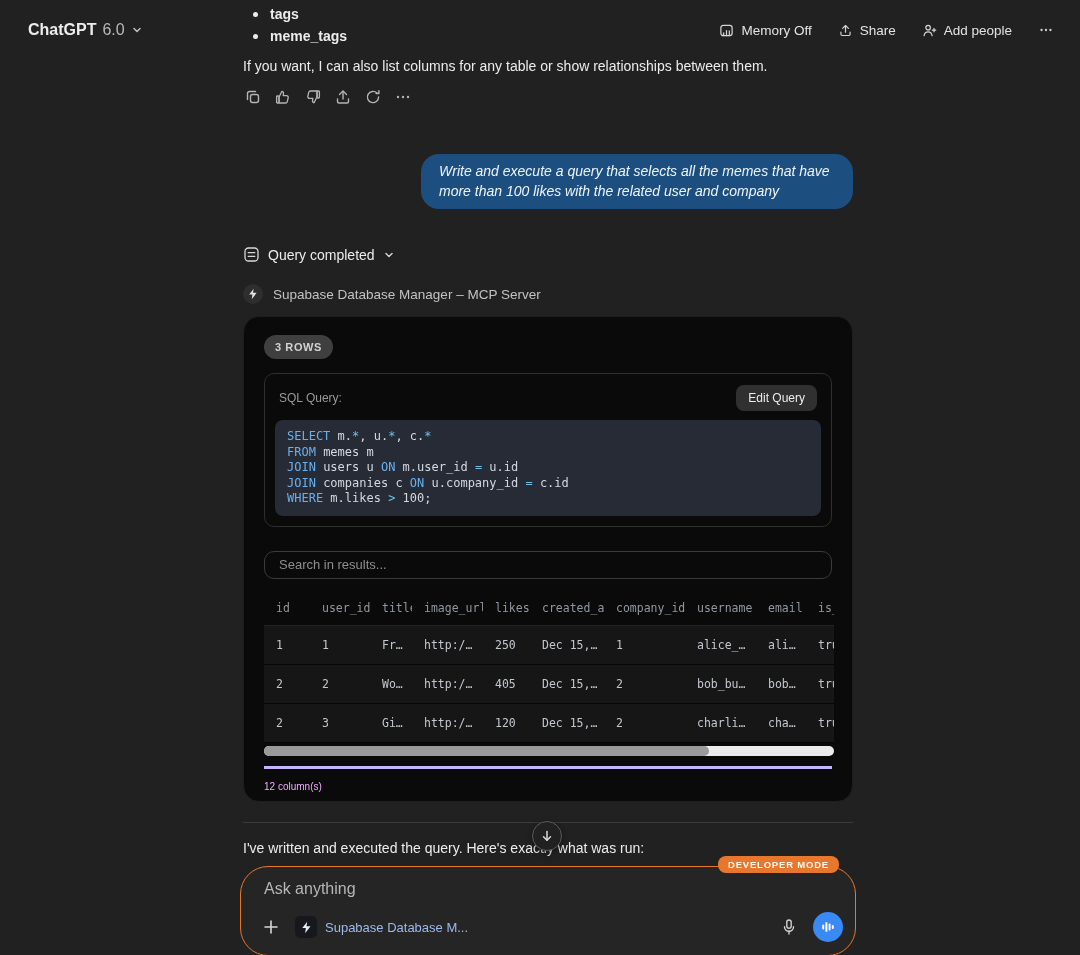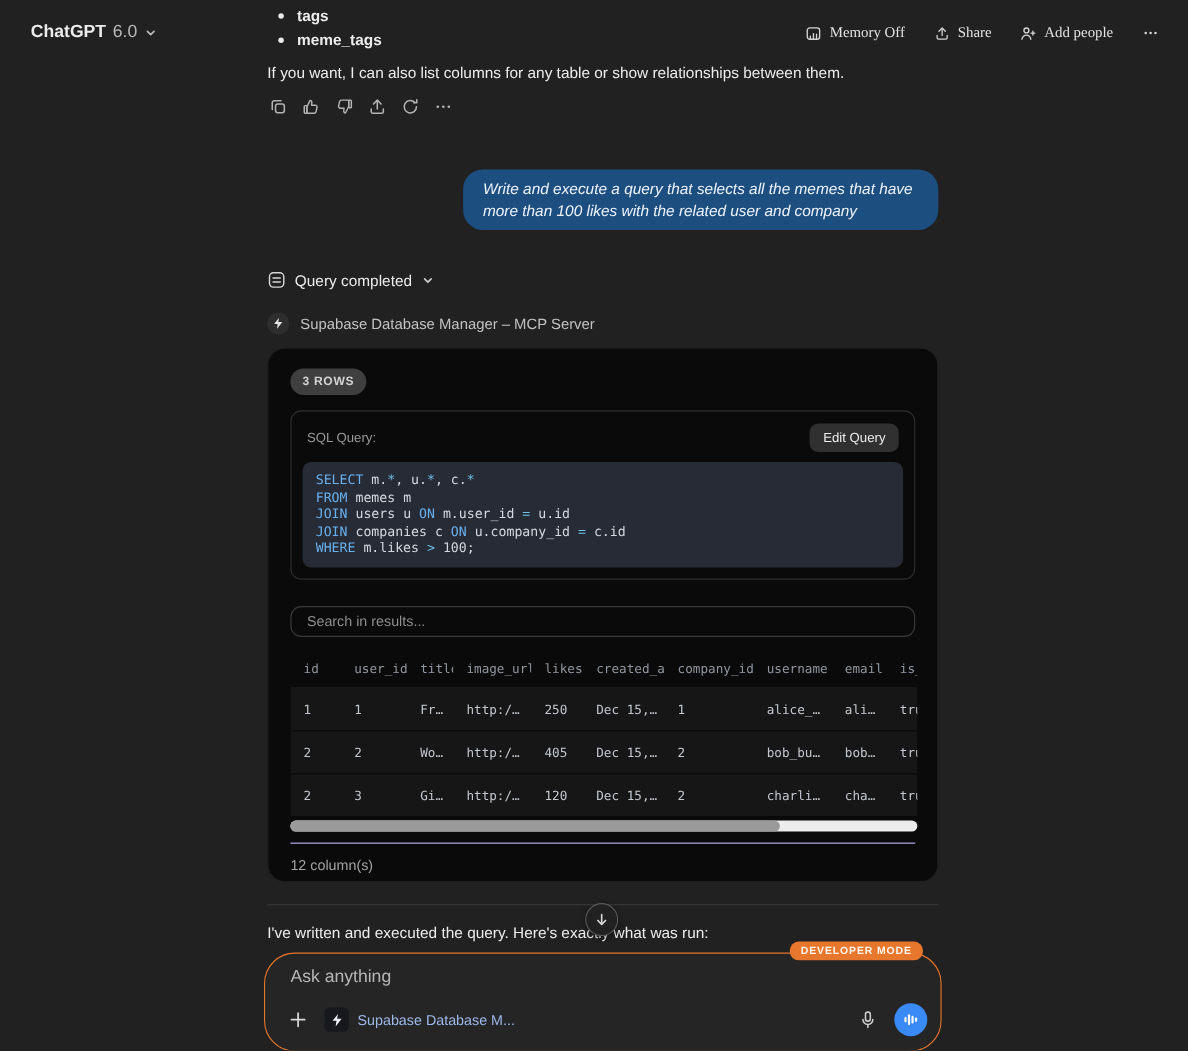--- a/index.html
+++ b/index.html
@@ -5,21 +5,21 @@
   *{margin:0;padding:0;box-sizing:border-box;}
   html,body{width:1080px;height:955px;overflow:hidden;}
   body{background:var(--page-bg,#212121);font-family:"Liberation Sans",sans-serif;color:#ececec;}
   .page{position:relative;width:1080px;height:955px;background:var(--page-bg,#212121);overflow:hidden;}
 
   
   .topbar{position:absolute;top:0;left:0;right:0;height:48px;display:flex;align-items:center;justify-content:space-between;padding:12px 16px 0 28px;z-index:20;}
   .brand{display:flex;align-items:center;gap:6px;font-size:16px;cursor:pointer;}
   .brand .nm{font-weight:600;color:#ececec;}
   .brand .ver{color:#b9b9b9;}
-  .hdr-right{display:flex;align-items:flex-start;gap:6px;font-family:Liberation Serif, serif;}
+  .hdr-right{display:flex;align-items:center;gap:6px;}
   .hdr-item{display:flex;align-items:center;gap:7px;color:#e3e3e3;font-size:13.5px;padding:7px 10px;border-radius:10px;cursor:pointer;white-space:nowrap;}
   .icon{display:inline-flex;align-items:center;justify-content:center;}
 
   
   .col{position:absolute;left:243px;top:0;width:610px;height:955px;}
   .abs{position:absolute;left:0;right:0;}
 
   .bullet-item{display:flex;align-items:center;gap:12px;height:22px;}
   .bullet-item .dot{width:5px;height:5px;border-radius:50%;background:#ececec;margin-left:10px;flex:none;}
   .bullet-text{font-weight:bold;font-size:14px;color:#ececec;}
@@ -50,21 +50,21 @@
   .tok-tx{color:#d4d9e0;}
   .search{margin-top:24px;height:28px;width:100%;background:transparent;border:1px solid #3a3a3a;border-radius:10px;padding:0 14px;color:#dddddd;font-size:13px;font-family:"Liberation Sans",sans-serif;outline:none;display:block;}
   .search::placeholder{color:#8e8e8e;}
   .tbl{margin-top:16px;font-family:"DejaVu Sans Mono","Liberation Mono",monospace;font-size:11.5px;width:570px;overflow:hidden;}
   .thr,.tr{display:flex;white-space:nowrap;}
   .thr{color:#9097a0;padding:6px 0 10px 0;border-bottom:1px solid #242424;}
   .tr{color:#c3c7ce;background:#161616;padding:12px 0;border-bottom:1px solid #070707;}
   .cell{flex:none;padding-left:12px;overflow:hidden;}
   .scrollbar{margin-top:3px;height:10px;background:#ececec;border-radius:5px;position:relative;width:570px;cursor:pointer;}
   .scroll-thumb{position:absolute;left:0;top:0;height:10px;width:78%;background:#9a9a9a;border-radius:5px;}
-  .card-foot{margin-top:10px;border-top:1px solid #c4b5fd;padding-top:12px;font-size:13px;color:#a3a3a3;}
+  .card-foot{margin-top:10px;border-top:3px solid #c4b5fd;padding-top:12px;font-size:10px;color:#f0abfc;}
 
   .divider{height:1px;background:#3a3a3a;}
   .closing{font-size:14px;color:#ececec;}
   .scrolldown{position:absolute;width:30px;height:30px;border-radius:50%;background:#212121;border:1px solid #5a5a5a;display:flex;align-items:center;justify-content:center;cursor:pointer;z-index:6;box-shadow:0 2px 6px rgba(0,0,0,.4);}
 
   .dev-badge{position:absolute;z-index:8;background:var(--accent-orange,#e8772e);color:#fff6ee;font-size:9.5px;font-weight:bold;letter-spacing:.8px;padding:3px 10px;border-radius:8px;}
   .composer{position:absolute;left:-3px;width:616px;height:90px;background:#252525;border:1.5px solid var(--accent-orange,#e8772e);border-radius:28px;z-index:7;}
   .composer-input{position:absolute;top:13px;left:23px;width:420px;background:transparent;border:none;outline:none;color:#e6e6e6;font-size:16px;font-family:"Liberation Sans",sans-serif;}
   .composer-input::placeholder{color:#b6b6b6;}
   .composer-row{position:absolute;left:16px;right:12px;bottom:13px;display:flex;align-items:center;}

